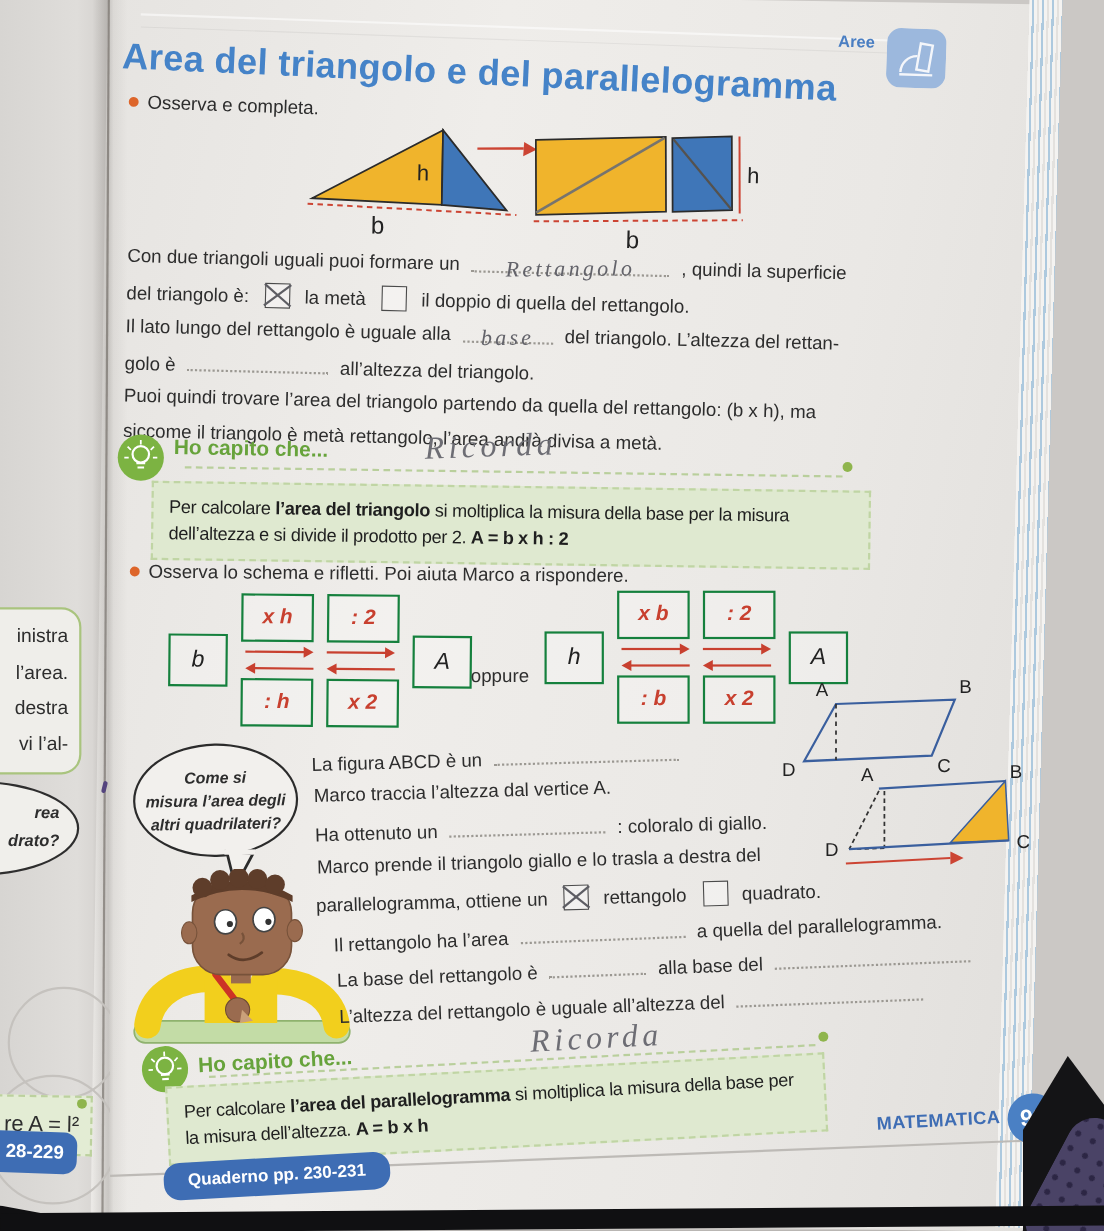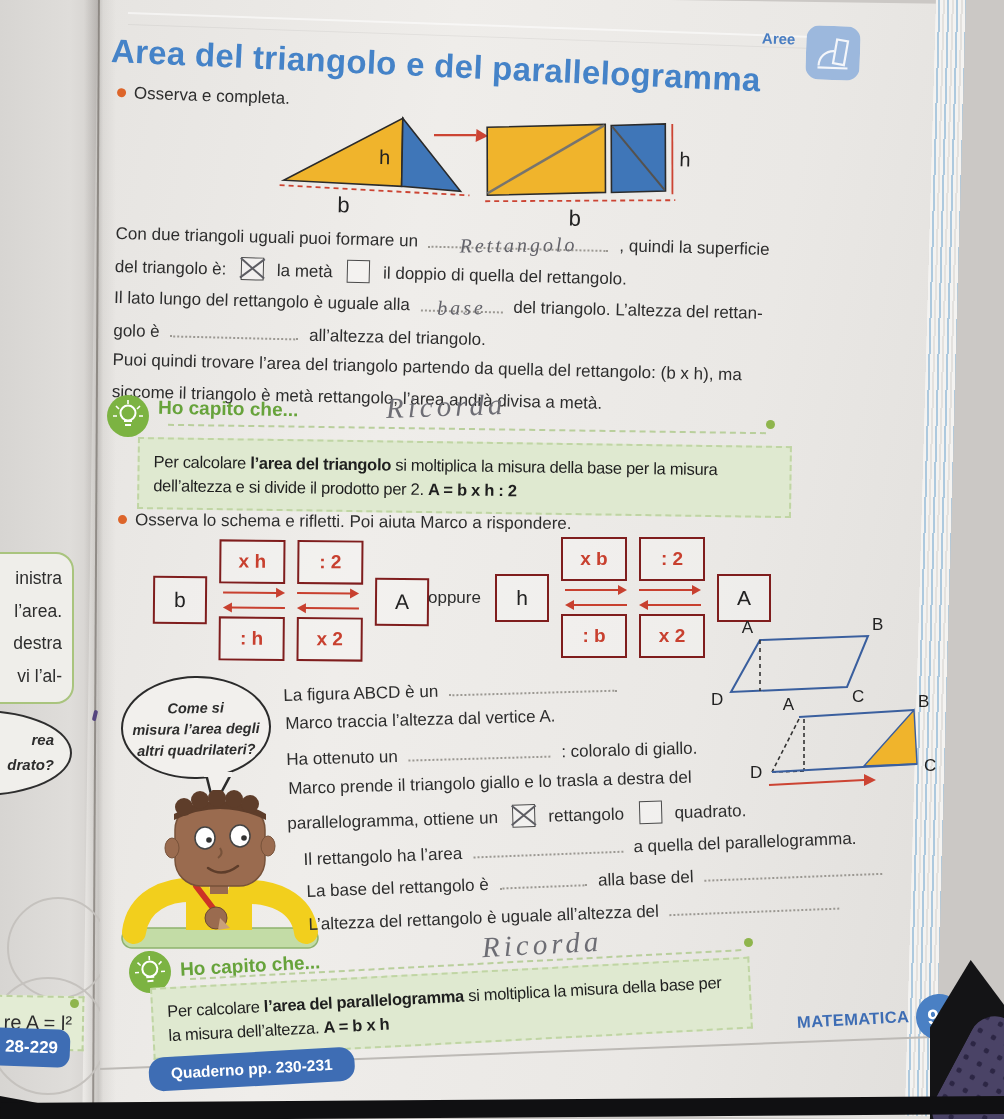--- a/index.html
+++ b/index.html
@@ -46,21 +46,21 @@
   .capito-title{font-size:19px;font-weight:bold;color:#67a33b;}
   .greenbox{position:absolute;background:#dfe9d0;border:2px dashed #c0d5a4;padding:10px 14px;
             font-size:16.5px;letter-spacing:-.3px;line-height:24px;color:#1f1f1f;white-space:normal;}
   .dashline{position:absolute;border-top:2px dashed #b9cf9c;}
   .gdot{position:absolute;width:9px;height:9px;border-radius:50%;background:#8fb54d;}
   .ricorda{font-family:"Liberation Serif",serif;font-style:italic;color:#6d6d74;font-size:29px;letter-spacing:4px;}
   
   .schema{position:absolute;display:flex;align-items:center;gap:12px;}
   .sch-mid{display:flex;flex-direction:column;align-items:center;gap:3px;}
   .op-row,.arrow-row{display:flex;gap:12px;}
-  .sbox{border:2px solid #7f1d1d;display:flex;align-items:center;justify-content:center;background:rgba(255,255,255,.25);}
+  .sbox{border:2px solid #15803d;display:flex;align-items:center;justify-content:center;background:rgba(255,255,255,.25);font-style:italic;}
   .sbox.letter{width:50px;height:44px;font-size:21px;color:#222;}
   .sbox.op{width:62px;height:40px;font-size:19px;color:#c8402f;font-weight:bold;}
   .arr{position:relative;width:62px;height:12px;}
   .arr .ln{position:absolute;top:5px;height:2.4px;background:#c8402f;left:0;right:8px;}
   .arr.r::after{content:"";position:absolute;right:0;top:1px;border-left:9px solid #c8402f;border-top:5px solid transparent;border-bottom:5px solid transparent;}
   .arr.l .ln{left:8px;right:0;}
   .arr.l::after{content:"";position:absolute;left:0;top:1px;border-right:9px solid #c8402f;border-top:5px solid transparent;border-bottom:5px solid transparent;}
   
   .bubble{left:121px;top:676px;width:150px;height:103px;border:2.5px solid #2b2b2b;border-radius:50%;
           background:#f2f0ed;text-align:center;padding-top:20px;box-sizing:border-box;
@@ -227,21 +227,21 @@
             <div class="ln"></div>
           </div>
       </div>
       <div class="op-row">
         <div class="sbox op">: h</div>
         <div class="sbox op">x 2</div>
       </div>
     </div>
     <div class="sbox letter">A</div>
   </div>
-  <div class="t body-line" style="left:428px;top:588px">oppure</div>
+  <div class="t body-line" style="left:428px;top:605px">oppure</div>
 
   <div class="schema" style="left:495px;top:537px;transform:rotate(.3deeg)">
     <div class="sbox letter">h</div>
     <div class="sch-mid">
       <div class="op-row">
         <div class="sbox op">x b</div>
         <div class="sbox op">: 2</div>
       </div>
       <div class="arrow-row">
         <div class="arr r">

